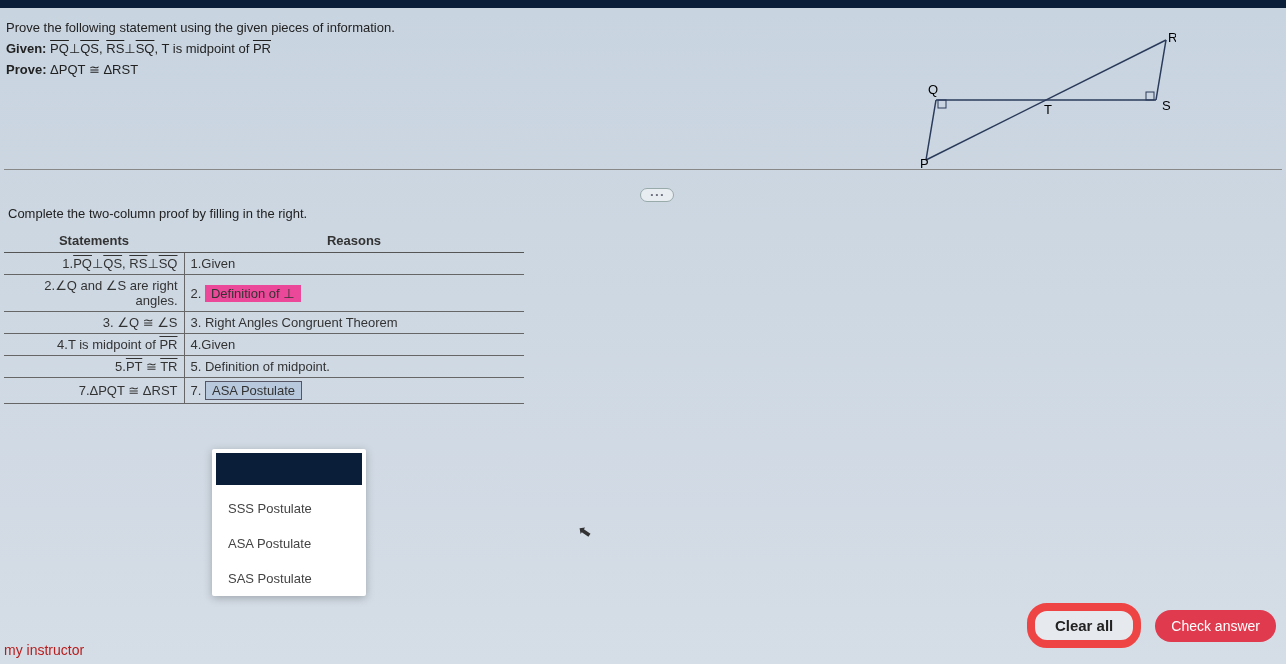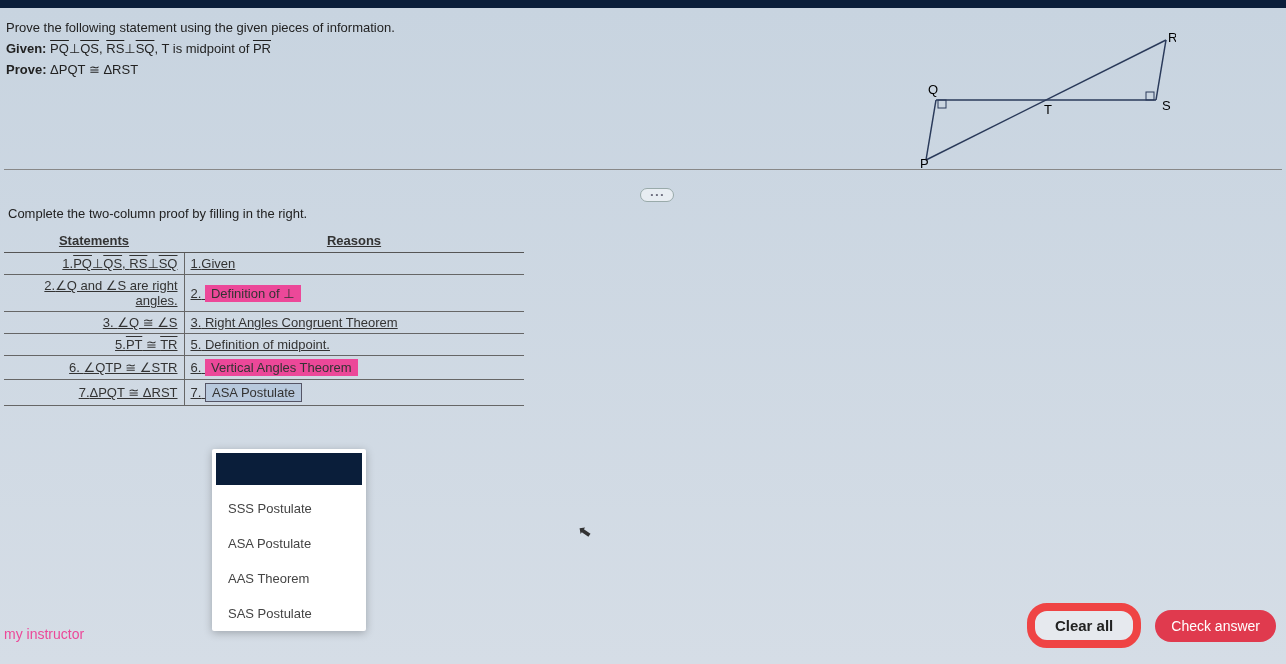--- a/index.html
+++ b/index.html
@@ -46,21 +46,20 @@
   }
   .instr {
     font-size: 13px;
     margin: 36px 2px 8px 4px;
     color: #222;
   }
   table.proof {
     border-collapse: collapse;
     font-size: 13px;
     margin-left: 0;
-    text-decoration: underline;
   }
   table.proof th {
     font-weight: bold;
     text-align: center;
     padding: 4px 8px;
     border-bottom: 1px solid #555;
   }
   table.proof td {
     padding: 3px 6px;
     border-bottom: 1px solid #666;
@@ -94,23 +93,23 @@
     height: 32px;
     margin: 4px 4px 6px 4px;
   }
   .dropdown .dd-item {
     padding: 10px 16px;
     color: #444;
   }
   .footer-left {
     position: absolute;
     left: 0;
-    bottom: 20px;
+    bottom: 4px;
     font-size: 14px;
-    color: #ec4899;
+    color: #b91c1c;
     padding: 2px 4px;
   }
   .footer-right {
     position: absolute;
     right: 10px;
     bottom: 16px;
     display: flex;
     gap: 14px;
     align-items: center;
   }
@@ -186,40 +185,39 @@
       </tr>
       <tr>
         <td class="stcol">2.<span>∠Q and ∠S are right angles.</span></td>
         <td class="rcol"><span>2.</span> <span class="blank-hl">Definition of ⊥</span></td>
       </tr>
       <tr>
         <td class="stcol">3. <span>∠Q ≅ ∠S</span></td>
         <td class="rcol"><span>3.</span> <span>Right Angles Congruent Theorem</span></td>
       </tr>
       <tr>
+        <td class="stcol">4.<span>T is midpoint of </span><span class="overline">PR</span></td>
+        <td class="rcol"><span>4.</span><span>Given</span></td>
+      </tr>
+      <tr>
         <td class="stcol">5.<span class="overline">PT</span> ≅ <span class="overline">TR</span></td>
         <td class="rcol"><span>5.</span> <span>Definition of midpoint.</span></td>
-      </tr>
-      <tr>
-        <td class="stcol">6. <span>∠QTP ≅ ∠STR</span></td>
-        <td class="rcol"><span>6.</span> <span class="blank-hl">Vertical Angles Theorem</span></td>
       </tr>
       <tr>
         <td class="stcol">7.<span>ΔPQT ≅ ΔRST</span></td>
         <td class="rcol"><span>7.</span> <span class="blank-cur">ASA Postulate</span></td>
       </tr>
     </tbody>
   </table>
 </div>
 
 <div class="dropdown">
   <div class="dd-top"></div>
   <div class="dd-item">SSS Postulate</div>
   <div class="dd-item">ASA Postulate</div>
-  <div class="dd-item">AAS Theorem</div>
   <div class="dd-item">SAS Postulate</div>
 </div>
 
 <div class="figure">
   <svg viewBox="0 0 260 140">
     <line x1="20" y1="70" x2="240" y2="70" stroke="#2a3a5a" stroke-width="1.5"></line>
     <line x1="10" y1="130" x2="250" y2="10" stroke="#2a3a5a" stroke-width="1.5"></line>
     <line x1="20" y1="70" x2="10" y2="130" stroke="#2a3a5a" stroke-width="1.5"></line>
     <line x1="240" y1="70" x2="250" y2="10" stroke="#2a3a5a" stroke-width="1.5"></line>
     <rect x="22" y="70" width="8" height="8" fill="none" stroke="#2a3a5a" stroke-width="1"></rect>

